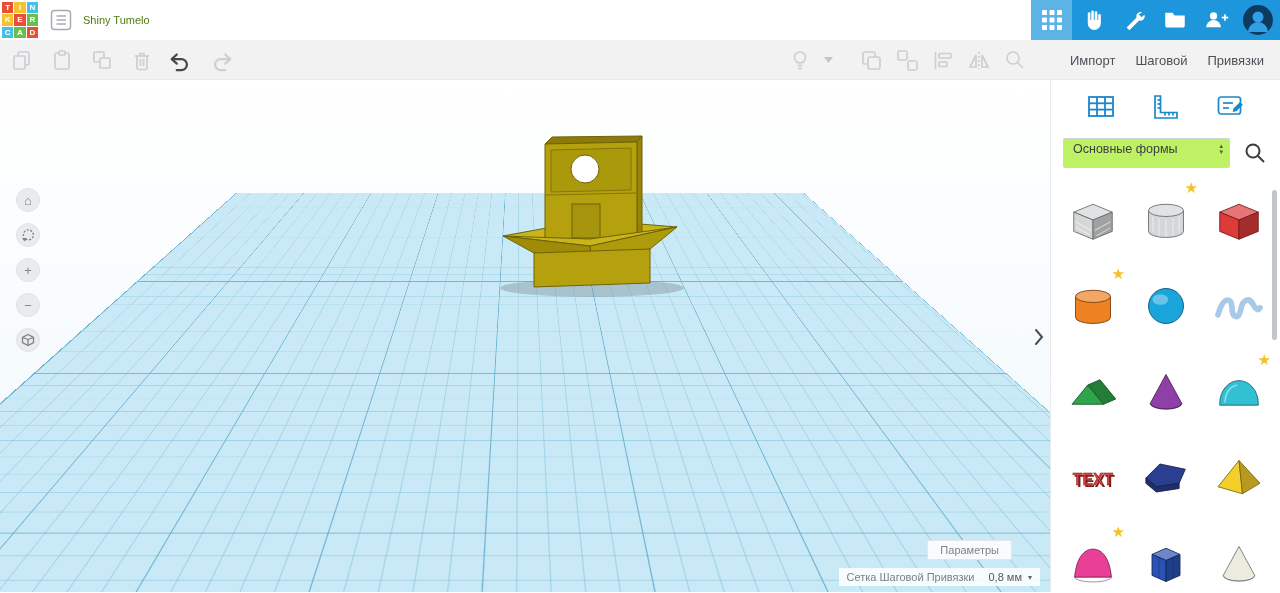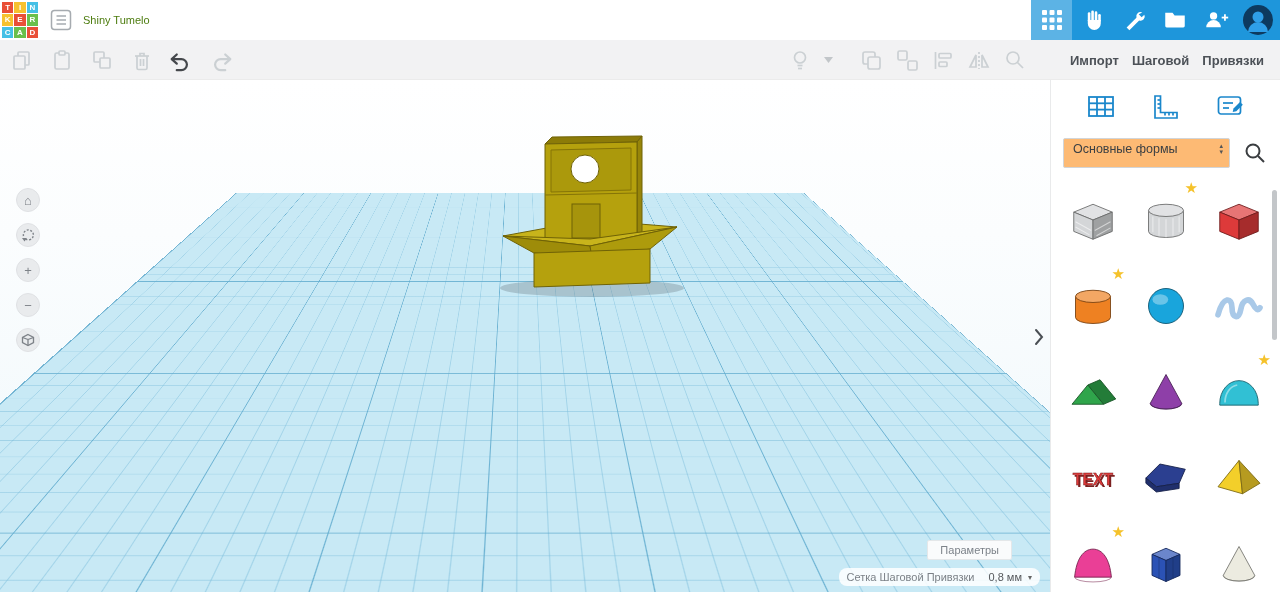--- a/index.html
+++ b/index.html
@@ -11,21 +11,21 @@
   .logo { width:38px; height:38px; margin-left:1px; display:grid; grid-template-columns:repeat(3,1fr); grid-template-rows:repeat(3,1fr); gap:1px; padding:1px; cursor:pointer; }
   .logo .lt { display:flex; align-items:center; justify-content:center; color:#fff; font-size:8px; font-weight:bold; }
   .doc-btn { margin-left:10px; width:24px; height:24px; display:flex; align-items:center; justify-content:center; cursor:pointer; }
   .title { margin-left:10px; font-size:11px; color:#4d7c0f; cursor:pointer; }
   .topbar-right { position:absolute; right:0; top:0; height:40px; display:flex; background:#1e96db; }
   .hicon { width:41px; height:40px; display:flex; align-items:center; justify-content:center; cursor:pointer; }
   .hicon.active { background:rgba(255,255,255,.28); }
   .hicon.avatar { width:44px; }
 
   
-  .toolbar { position:relative; height:40px; background:#f2f2f3; border-bottom:1px solid #ebebeb;font-weight:bold; }
+  .toolbar { position:relative; height:40px; background:#f2f2f3; border-bottom:1px solid #ebebeb; }
   .tgroup { position:absolute; top:8px; display:flex; align-items:center; }
   .tg-left { left:10px; gap:16px; }
   .tg-undo { left:168px; gap:18px; }
   .tg-mid  { left:788px; gap:12px; }
   .tgroup .ticon { width:24px; height:24px; display:flex; align-items:center; justify-content:center; cursor:pointer; }
   .caret-dn { margin-right:14px; cursor:pointer; display:flex; align-items:center; }
   .tg-right { left:1050px; top:0; width:230px; height:40px; display:flex; align-items:center; justify-content:space-between; padding:0 16px 0 20px; font-size:13px; color:#4c5157; }
   .tg-right span { cursor:pointer; }
 
   
@@ -40,30 +40,30 @@
       repeating-linear-gradient(90deg, rgba(125,190,220,.5) 0 1px, transparent 1px 26px),
       repeating-linear-gradient(0deg,  rgba(125,190,220,.5) 0 1px, transparent 1px 26px),
       #c8e9f5;
     border:1px solid #79b6d3; }
   .viewcube { position:absolute; left:22px; top:28px; cursor:pointer; }
   .navcol { position:absolute; left:16px; top:108px; display:flex; flex-direction:column; gap:11px; align-items:center; }
   .navbtn { width:24px; height:24px; border-radius:50%; background:#e9ebed; border:1px solid #dfe1e4; color:#7d8288; display:flex; align-items:center; justify-content:center; font-size:13px; cursor:pointer; }
   .object { position:absolute; left:495px; top:52px; cursor:pointer; }
   .collapse { position:absolute; right:2px; top:246px; width:14px; height:22px; display:flex; align-items:center; cursor:pointer; }
   .params { position:absolute; right:38px; top:460px; background:#fafbfc; border:1px solid #e4e7e9; border-radius:2px; padding:3px 12px; font-size:11px; color:#7d838a; cursor:pointer; }
-  .snaprow { position:absolute; right:10px; top:488px; display:flex; align-items:center; gap:14px; background:rgba(255,255,255,.85); padding:3px 8px; border-radius:8px; font-size:11px; color:#7b8187; }
+  .snaprow { position:absolute; right:10px; top:488px; display:flex; align-items:center; gap:14px; background:rgba(255,255,255,.85); padding:3px 8px; border-radius:0; font-size:11px; color:#7b8187; }
   .snapval { display:flex; align-items:center; gap:6px; color:#55585c; cursor:pointer; }
   .tinycaret { font-size:8px; color:#666; }
 
   
   .panel { position:relative; width:230px; height:512px; background:#fff; border-left:1px solid #e9eaeb; overflow:hidden; }
   .ptools { display:flex; justify-content:space-around; align-items:center; padding:10px 18px 0 18px; height:44px; }
   .ptool { width:34px; height:34px; display:flex; align-items:center; justify-content:center; cursor:pointer; }
   .prow2 { display:flex; align-items:center; margin:14px 12px 0 12px; }
-  .select { flex:1; height:30px; border:1px solid #d2d5d8; border-radius:2px; background:#fdba74; display:flex; align-items:center; padding:0 6px 8px 9px; font-size:12.5px; color:#3c4043; cursor:pointer; }
+  .select { flex:1; height:30px; border:1px solid #d2d5d8; border-radius:2px; background:#bef264; display:flex; align-items:center; padding:0 6px 8px 9px; font-size:12.5px; color:#3c4043; cursor:pointer; }
   .updown { margin-left:auto; display:flex; flex-direction:column; line-height:6px; font-size:7px; color:#555; }
   .searchbtn { width:26px; height:26px; margin-left:12px; display:flex; align-items:center; justify-content:center; cursor:pointer; }
   .shapes { display:grid; grid-template-columns:repeat(3,64px); gap:22px 9px; padding:20px 5px 0 10px; }
   .tile { position:relative; width:64px; height:64px; display:flex; align-items:center; justify-content:center; cursor:pointer; }
   .star { position:absolute; top:-9px; right:0; font-size:15px; color:#f5c22b; }
   .pscroll { position:absolute; right:3px; top:110px; width:5px; height:150px; background:#c3c6c9; border-radius:3px; cursor:pointer; }
 </style>
 </head>
 <body>
 

